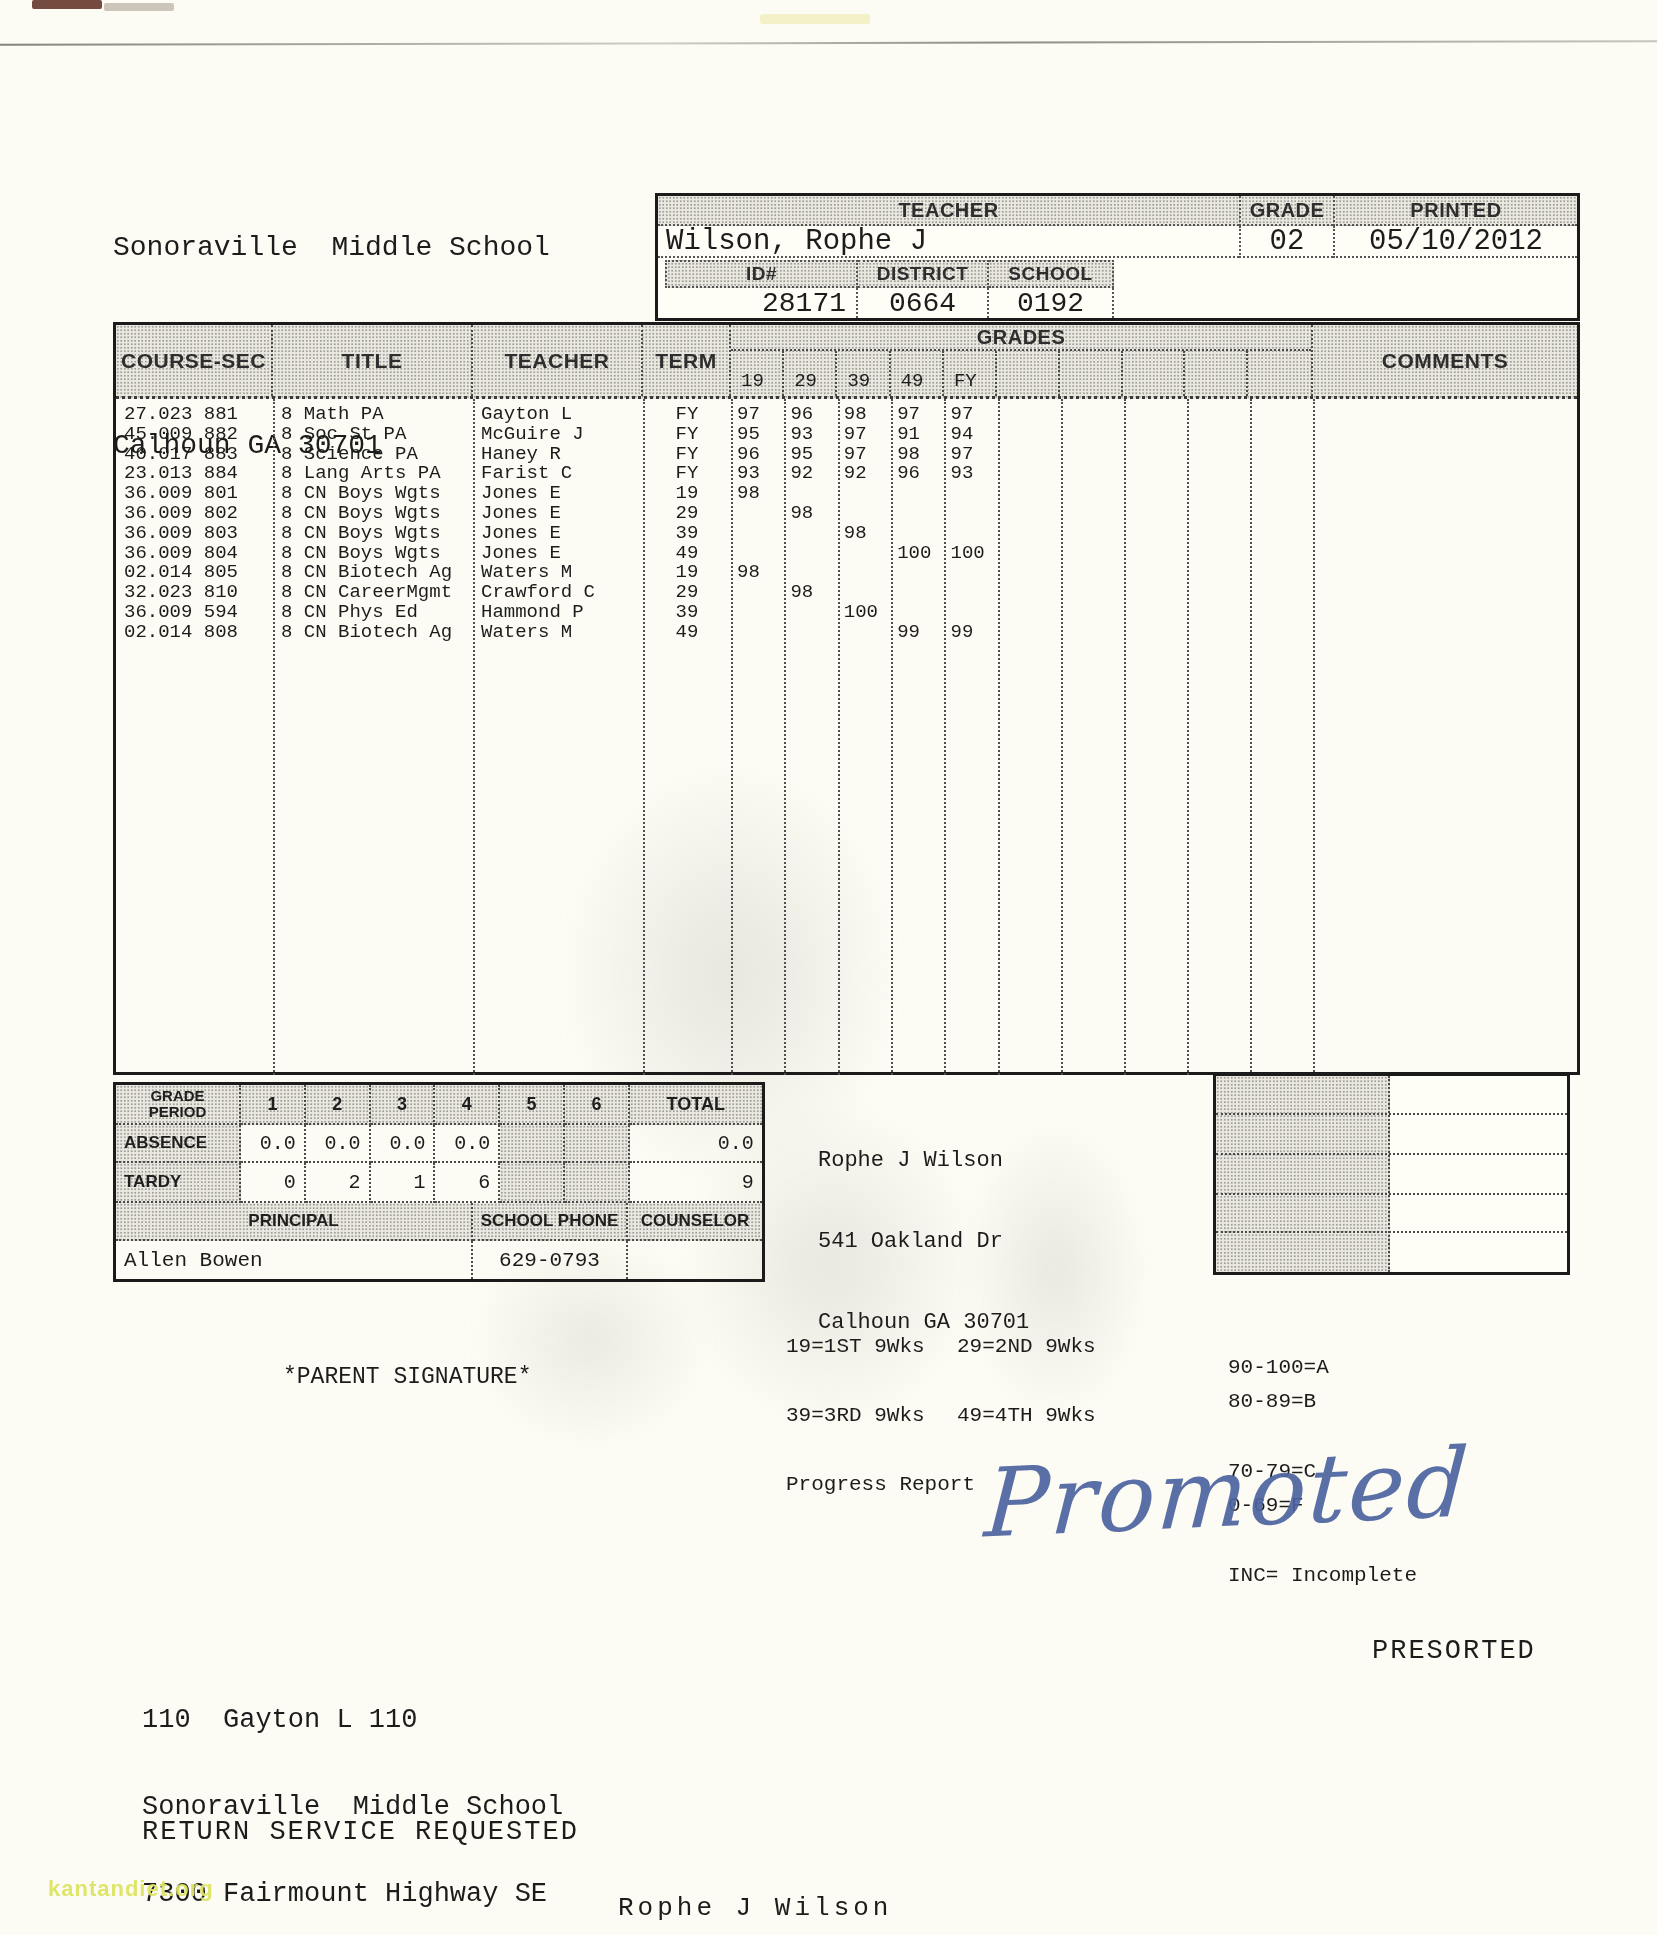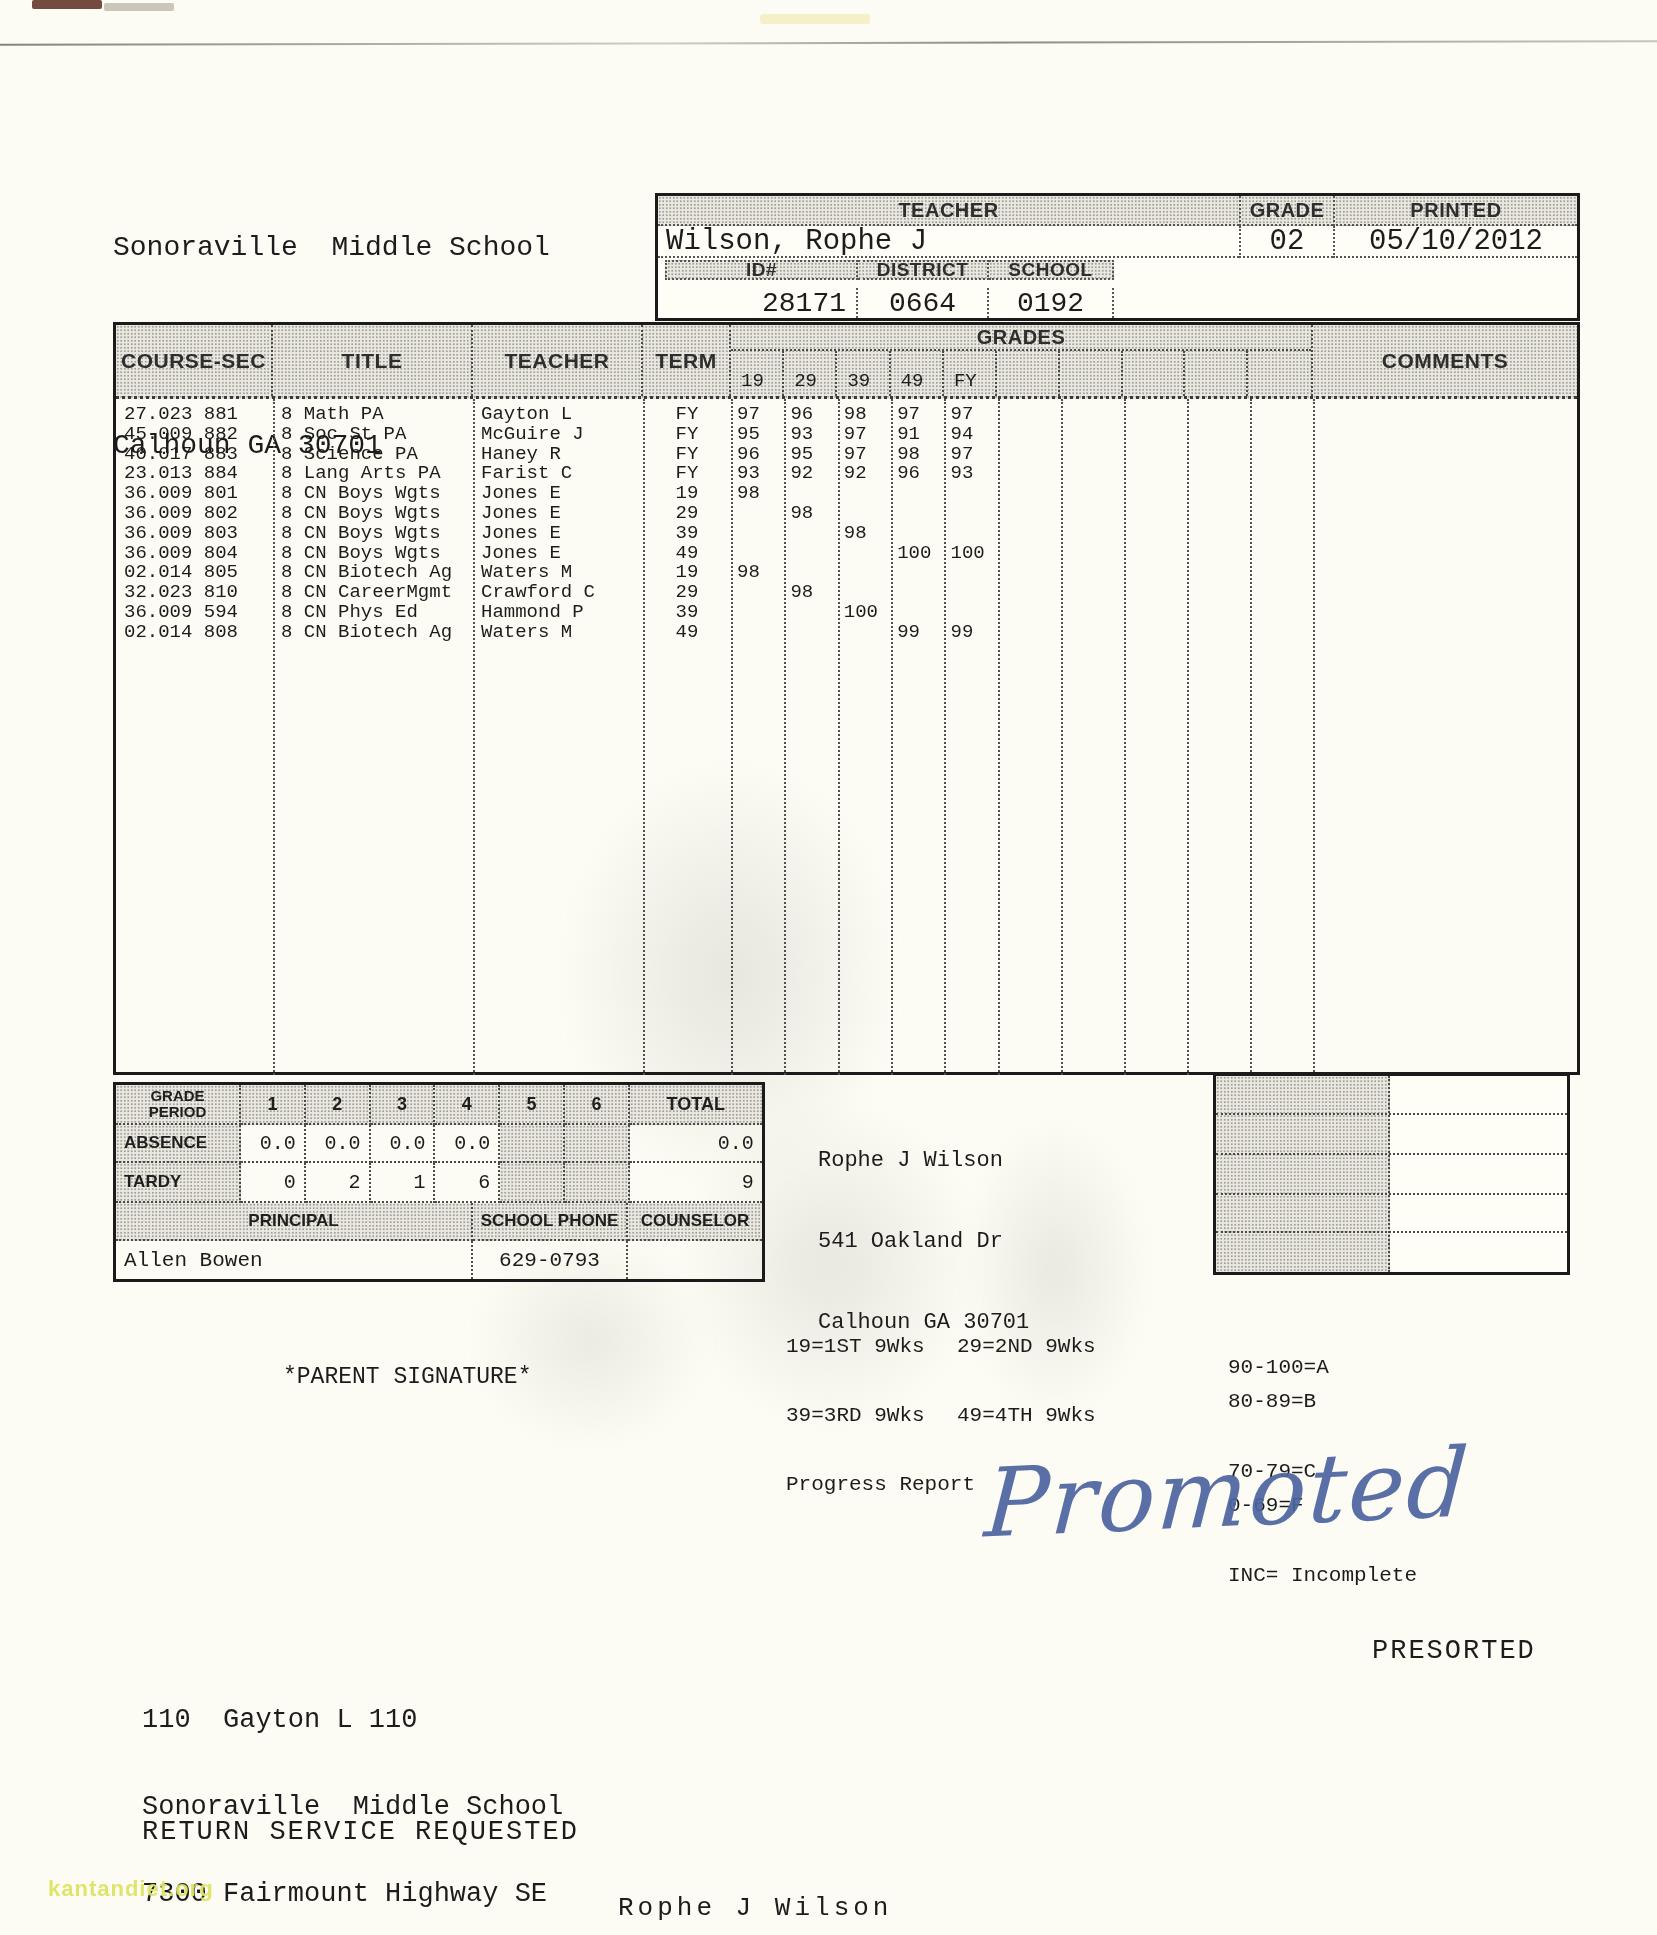--- a/index.html
+++ b/index.html
@@ -24,21 +24,21 @@
   .smudge1 { position:absolute; left:32px; top:0; width:70px; height:9px; background:#5d2b20; opacity:.85; border-radius:2px; }
   .smudge2 { position:absolute; left:104px; top:3px; width:70px; height:8px; background:#9a8d80; opacity:.5; border-radius:2px; }
   .smudge3 { position:absolute; left:760px; top:14px; width:110px; height:10px; background:#f3eec3; opacity:.9; border-radius:3px; }
   .blob { position:absolute; border-radius:50%; filter:blur(9px); }
 
   
   .stubox { position:absolute; left:655px; top:193px; width:925px; height:128px; border:3px solid #1b1b1b; background:#fefdf6; }
   .stu-r1 { position:absolute; left:0; top:0; width:919px; height:30px; display:flex; }
   .stu-r1 .c { border-bottom:2px dotted #555; display:flex; align-items:center; justify-content:center; font-size:20px; }
   .stu-r2 { position:absolute; left:0; top:30px; width:919px; height:32px; display:flex; }
-  .stu-r3 { position:absolute; left:7px; top:64px; width:449px; height:20px; display:flex; }
+  .stu-r3 { position:absolute; left:7px; top:64px; width:449px; height:28px; display:flex; }
   .stu-r3 .c { border:2px dotted #555; border-left:none; display:flex; align-items:center; justify-content:center; font-size:19px; }
   .stu-r3 .c:first-child { border-left:2px dotted #555; }
   .stu-r4 { position:absolute; left:7px; top:92px; width:449px; height:30px; display:flex; }
   .vd { border-left:2px dotted #555; }
 
   
   .gtable { position:absolute; left:113px; top:322px; width:1467px; height:753px; border:3px solid #1b1b1b; background:transparent; }
   .gt-header { position:absolute; left:0; top:0; width:1461px; height:74px; border-bottom:3px dotted #3a3a3a; display:flex; }
   .gt-header .hc { display:flex; align-items:center; justify-content:center; font-size:21px; border-right:2px dotted #4a4a4a; }
   .w-course{width:157px}.w-title{width:200px}.w-teacher{width:170px}.w-term{width:88px}

